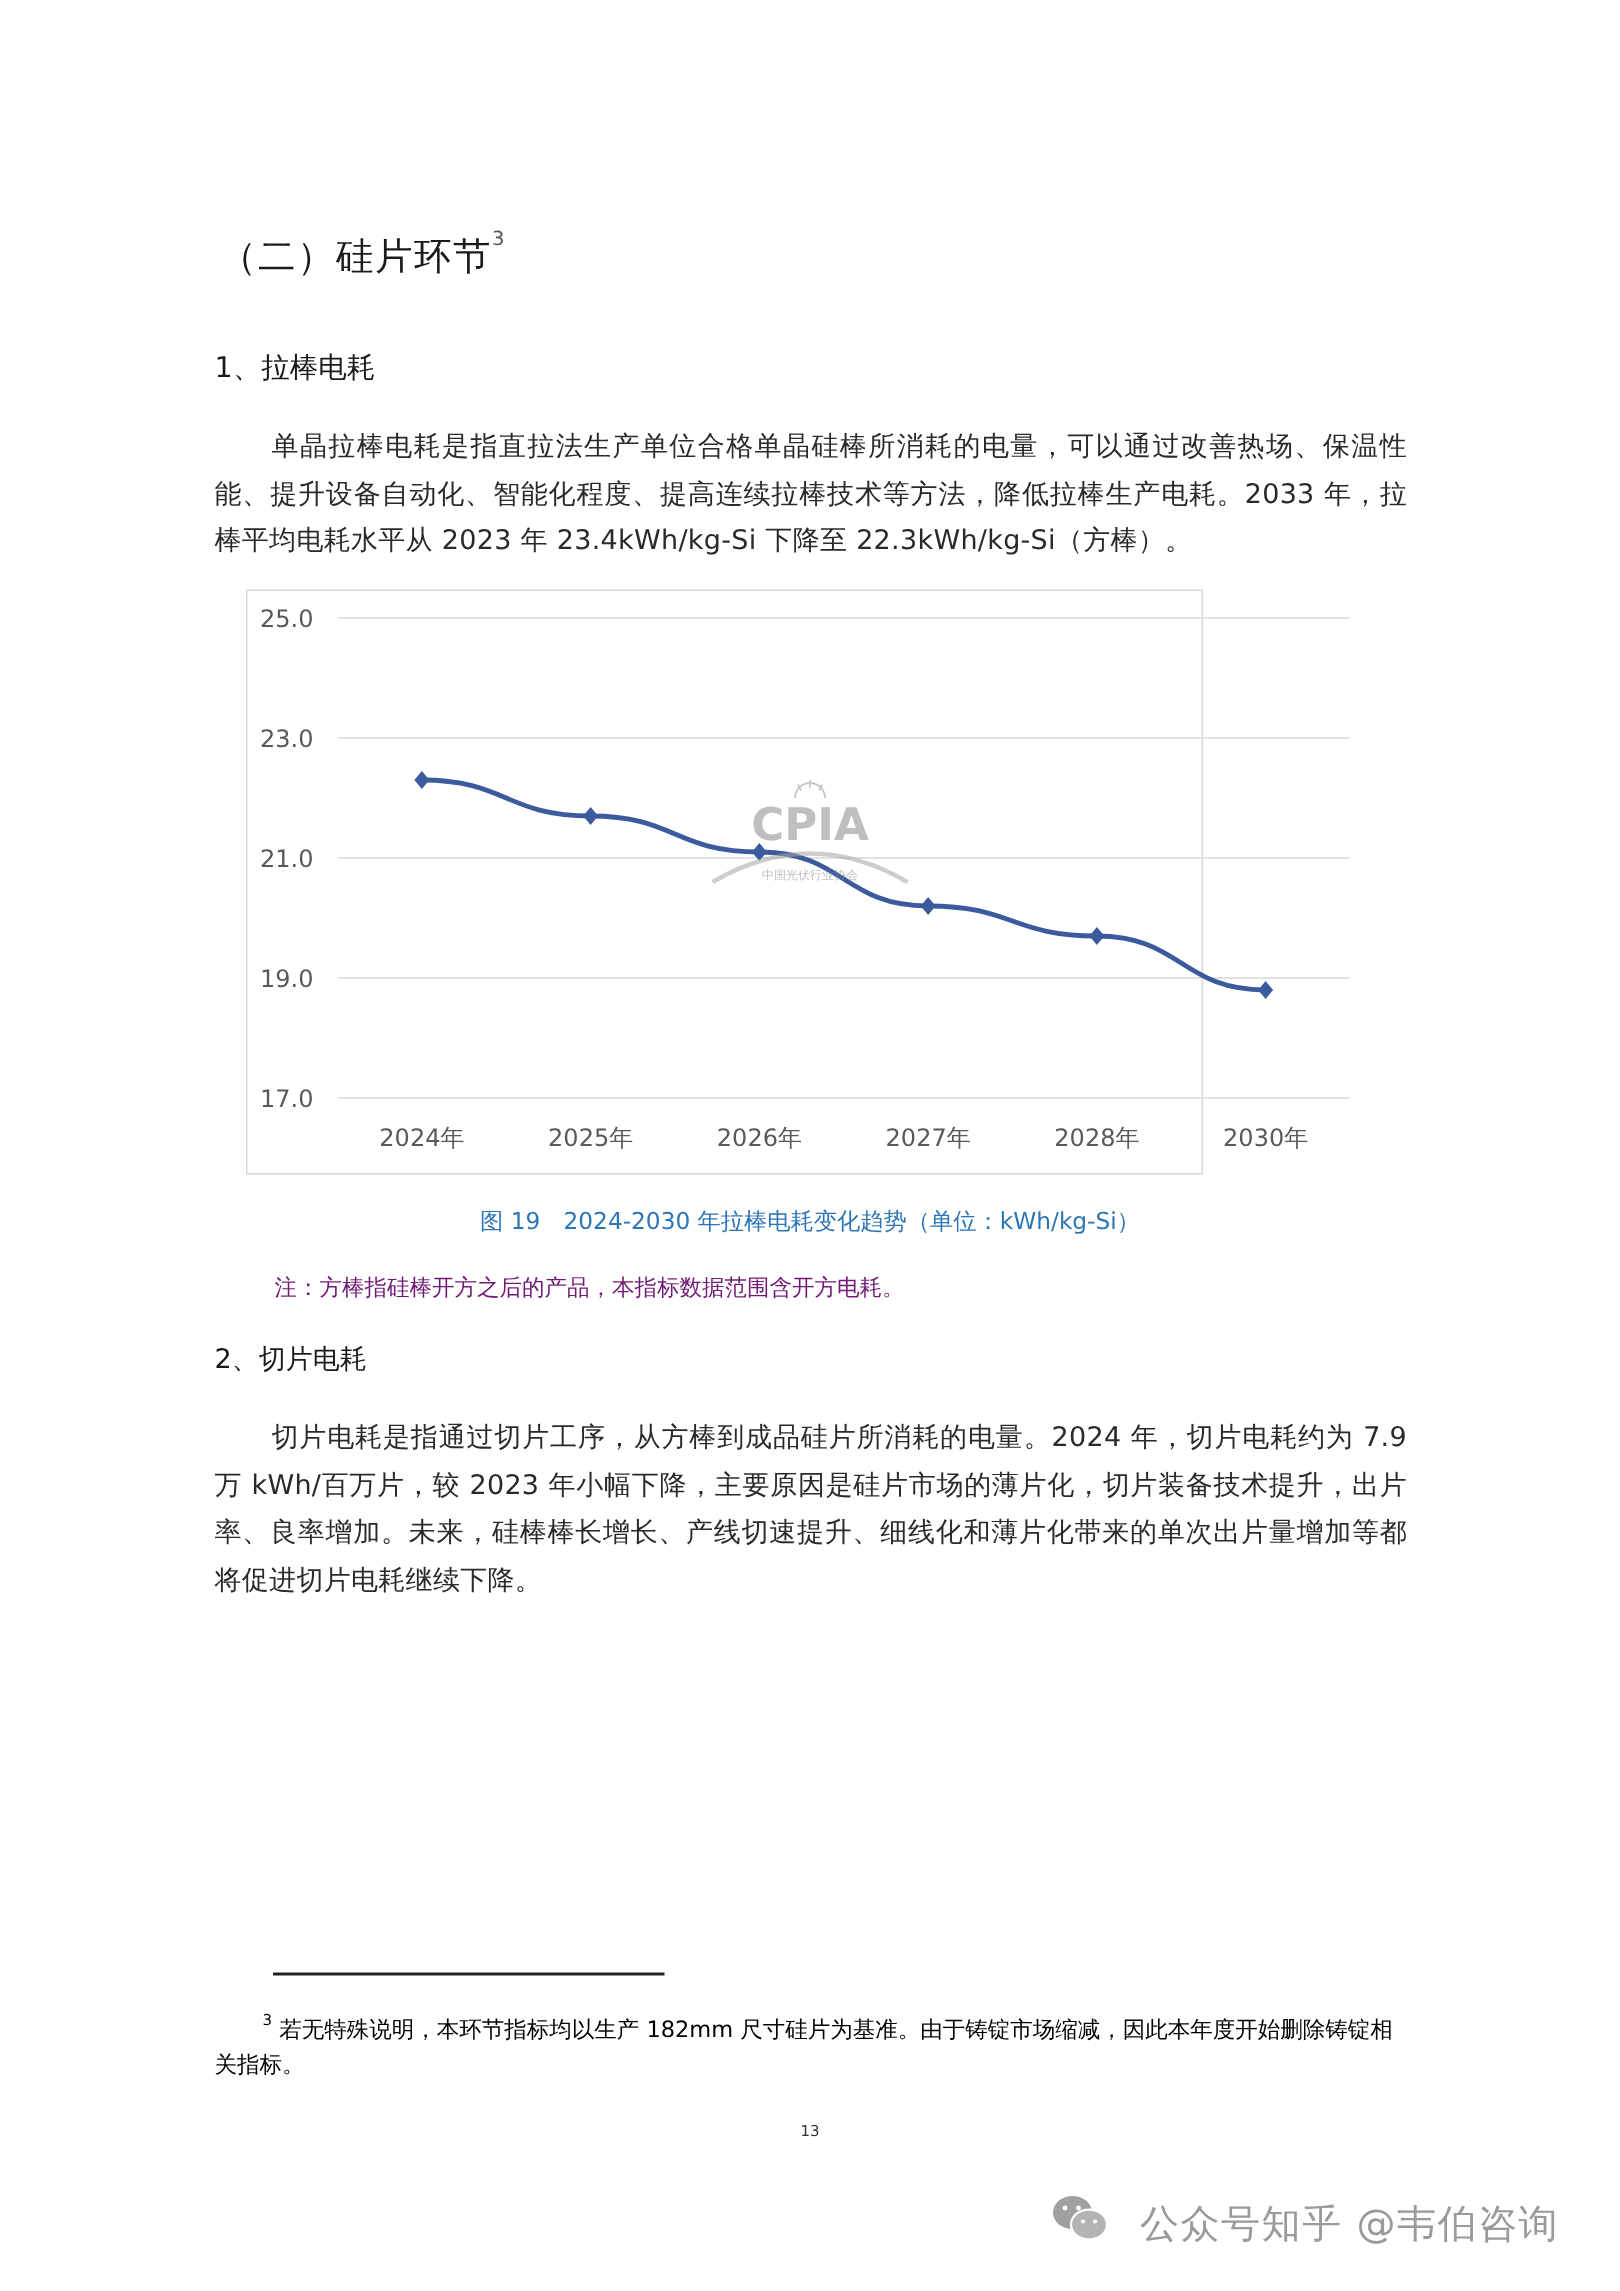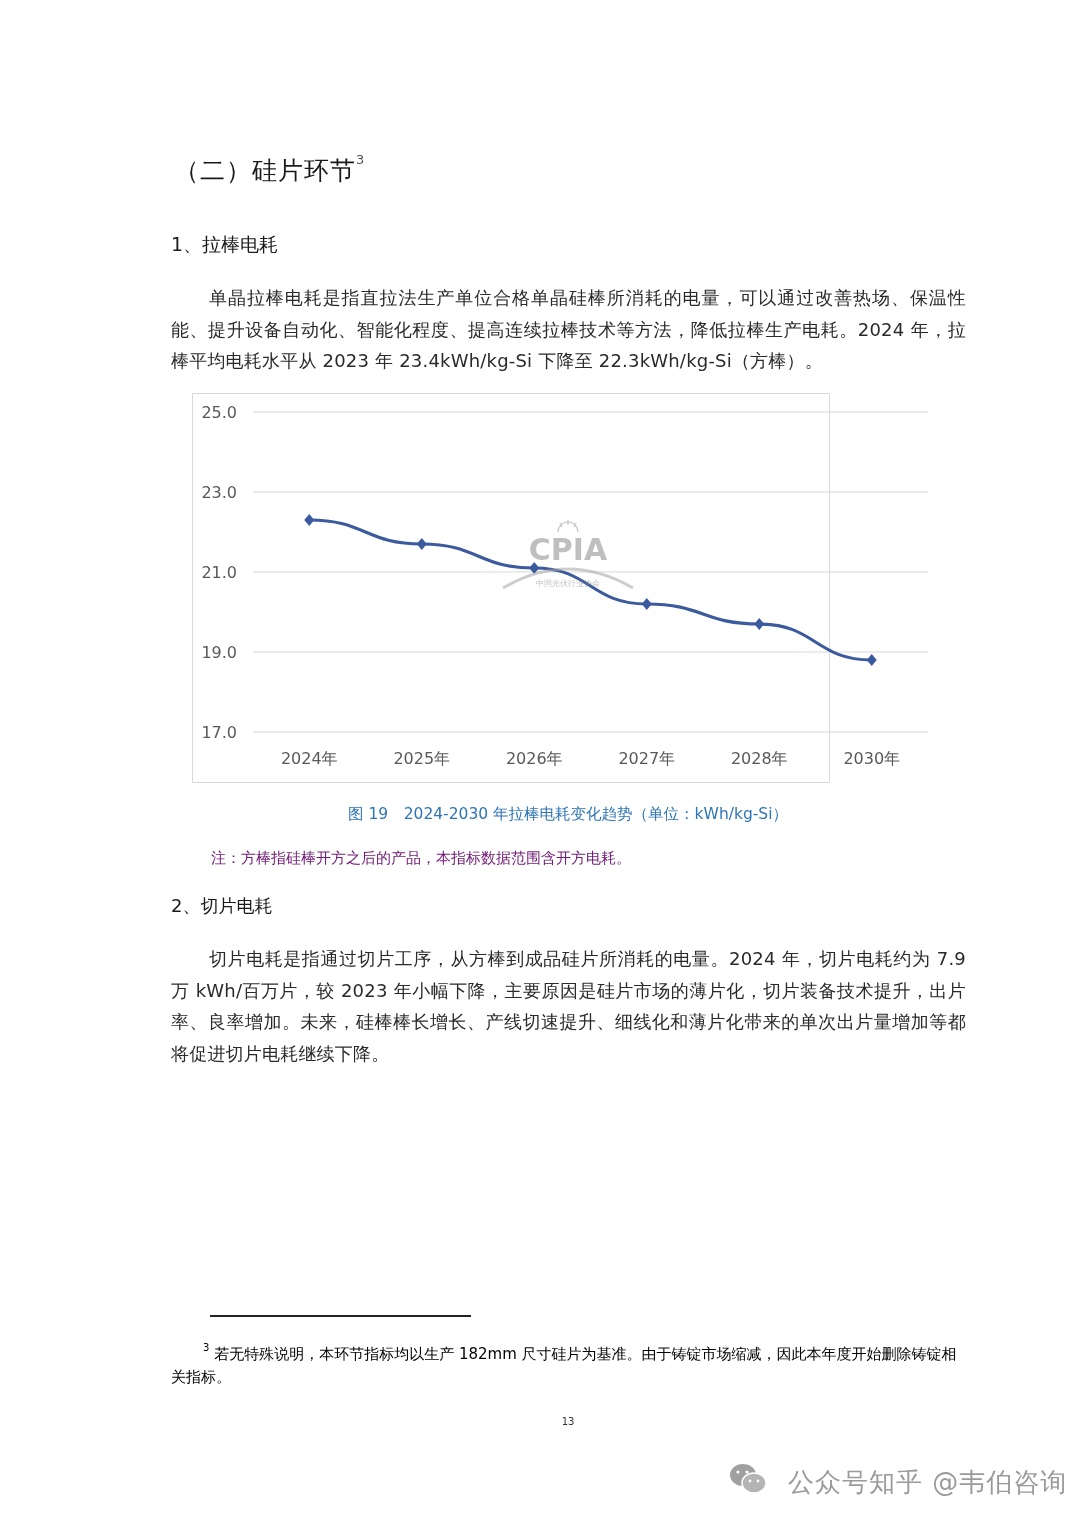--- a/index.html
+++ b/index.html
@@ -1,18 +1,18 @@
 <!DOCTYPE html>
 <html><head>
 <meta charset="utf-8">
 <style>
   html, body { margin:0; padding:0; background:#ffffff; }
   body { width:1080px; height:1527px; position:relative; overflow:hidden;
          font-family:"DejaVu Sans","Liberation Sans",sans-serif; color:#222; }
-  .abs { position:absolute;margin-left:28px; }
+  .abs { position:absolute; }
   .h2 { left:146px; top:154px; font-size:25px; color:#1a1a1a; letter-spacing:1px; }
   .h2 sup { font-size:13px; color:#555; vertical-align:top; position:relative; top:-2px; }
   .h3 { left:143px; top:232px; font-size:19px; color:#1a1a1a; }
   .para { left:143px; width:795px; font-size:18px; line-height:31.5px; color:#2a2a2a;
           text-indent:38px; text-align:justify; letter-spacing:0.2px; }
   .p1 { top:282px; }
   .p2 { top:943px; }
   .chart-box { left:164px; top:393px; width:638px; height:390px; border:1px solid #d9d9d9; box-sizing:border-box; }
   .caption { left:0; width:1080px; top:804px; text-align:center; font-size:15.5px; color:#2e75b6; }
   .note { left:183px; top:849px; font-size:15px; color:#701a75; }
@@ -25,21 +25,21 @@
   .cpia { left:470px; top:520px; width:140px; height:80px; opacity:0.55; }
 </style>
 </head>
 <body>
 
 <div class="abs h2">
   <span>（二）硅片环节</span><sup>3</sup>
 </div>
 
 <div class="abs h3">1、拉棒电耗</div>
-<div class="abs para p1">单晶拉棒电耗是指直拉法生产单位合格单晶硅棒所消耗的电量，可以通过改善热场、保温性能、提升设备自动化、智能化程度、提高连续拉棒技术等方法，降低拉棒生产电耗。2024 年，拉棒平均电耗水平从 2023 年 23.4kWh/kg-Si 下降至 22.3kWh/kg-Si（方棒）。</div>
+<div class="abs para p1">单晶拉棒电耗是指直拉法生产单位合格单晶硅棒所消耗的电量，可以通过改善热场、保温性能、提升设备自动化、智能化程度、提高连续拉棒技术等方法，降低拉棒生产电耗。2033 年，拉棒平均电耗水平从 2023 年 23.4kWh/kg-Si 下降至 22.3kWh/kg-Si（方棒）。</div>
 
 <div class="abs chart-box">
   <svg id="chart-svg" width="748" height="388" viewBox="0 0 748 388">
       <line x1="60" x2="735" y1="18" y2="18" stroke="#d9d9d9" stroke-width="1"></line>
       <text x="44" y="24" text-anchor="end" font-size="16" fill="#595959" font-family="DejaVu Sans, sans-serif">25.0</text>
       <line x1="60" x2="735" y1="98" y2="98" stroke="#d9d9d9" stroke-width="1"></line>
       <text x="44" y="104" text-anchor="end" font-size="16" fill="#595959" font-family="DejaVu Sans, sans-serif">23.0</text>
       <line x1="60" x2="735" y1="178" y2="178" stroke="#d9d9d9" stroke-width="1"></line>
       <text x="44" y="184" text-anchor="end" font-size="16" fill="#595959" font-family="DejaVu Sans, sans-serif">21.0</text>
       <line x1="60" x2="735" y1="258" y2="258" stroke="#d9d9d9" stroke-width="1"></line>

